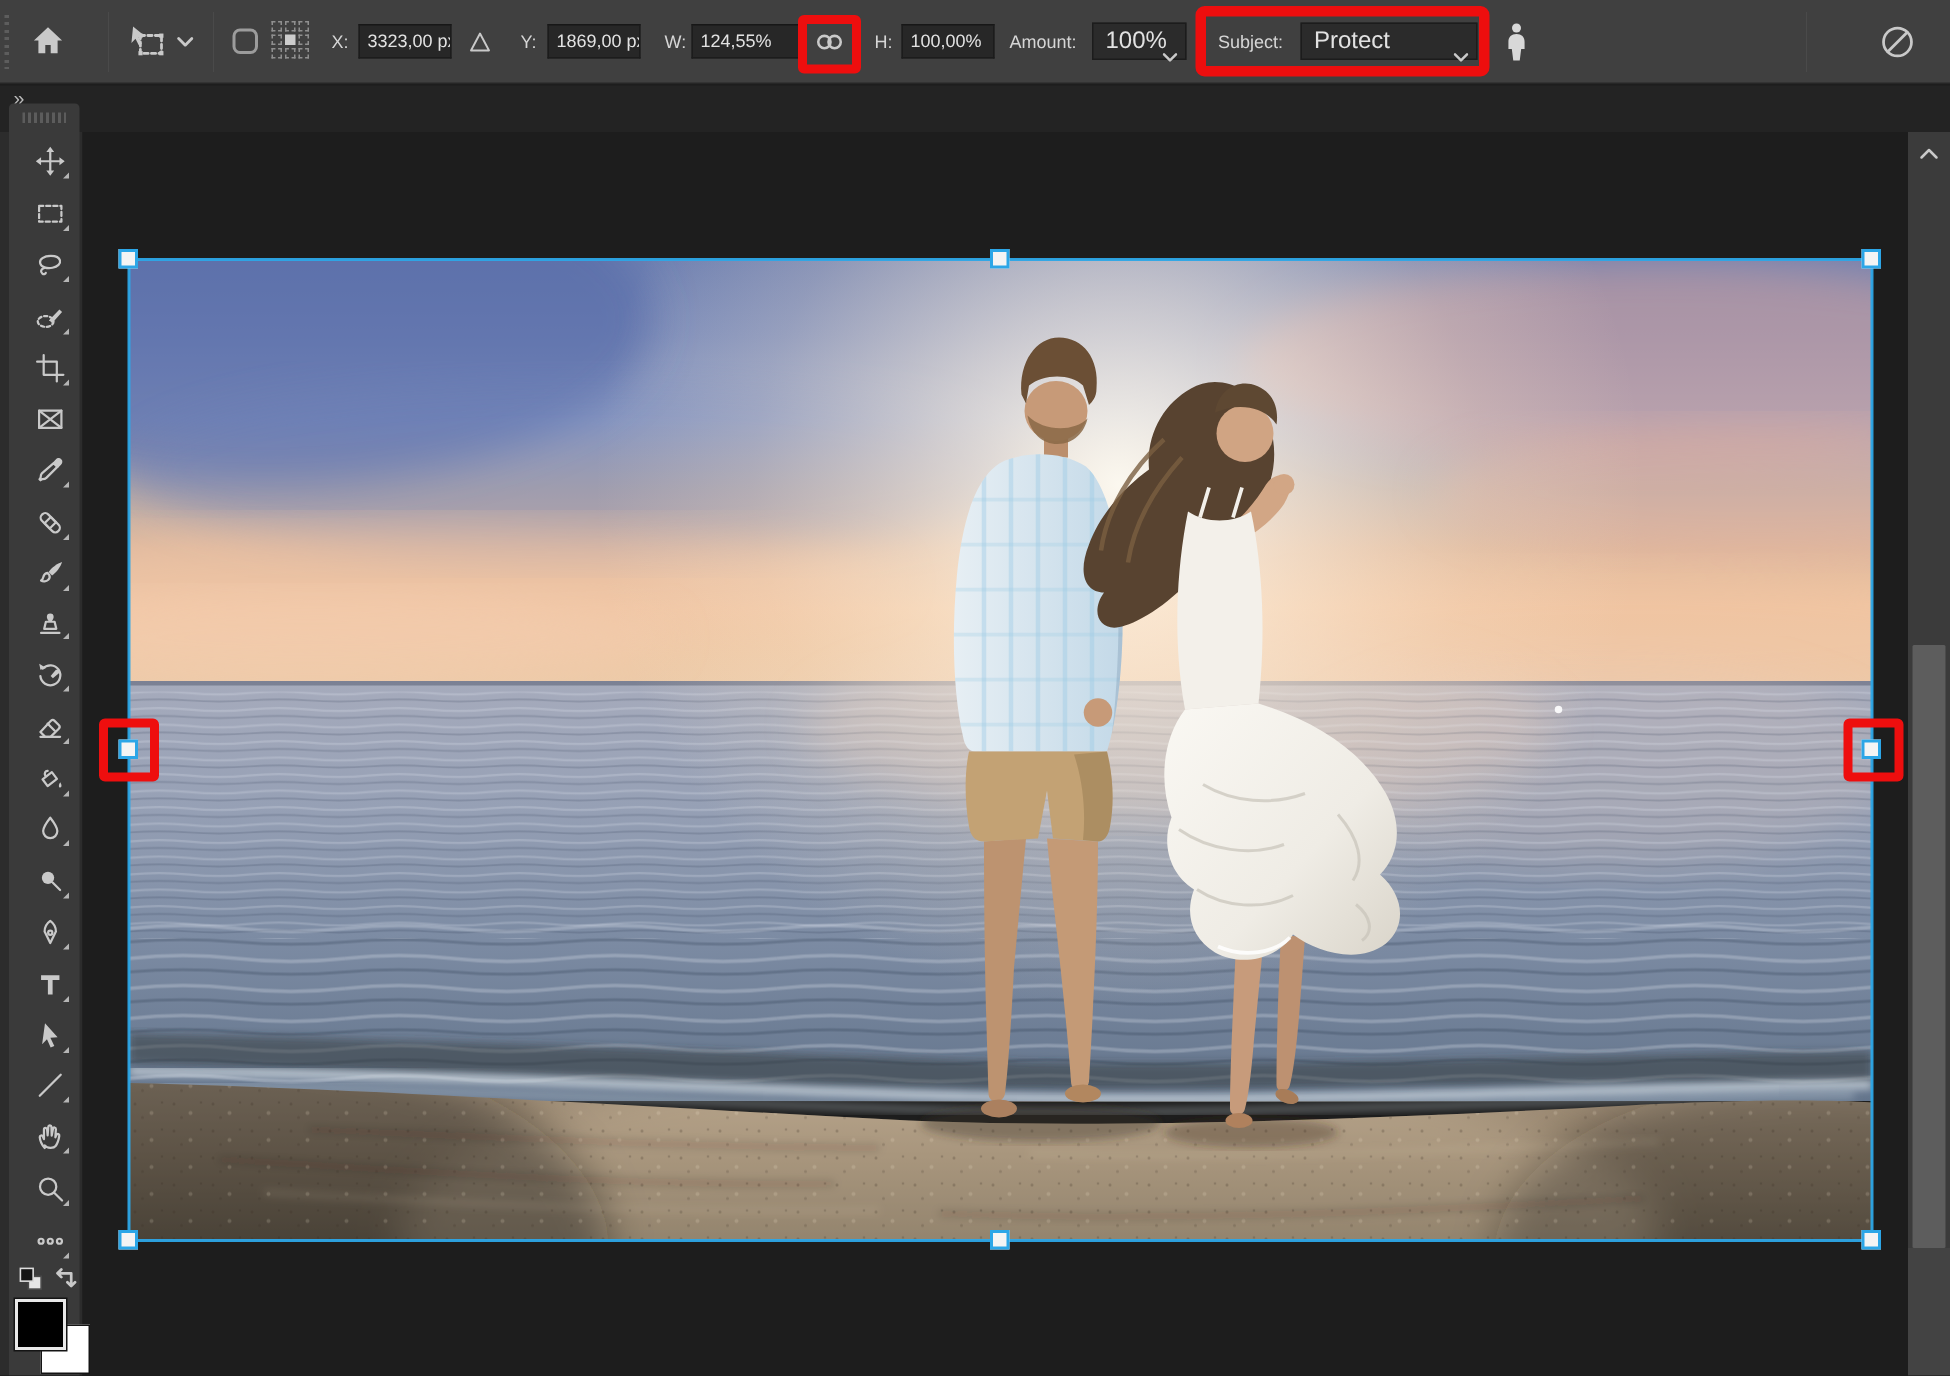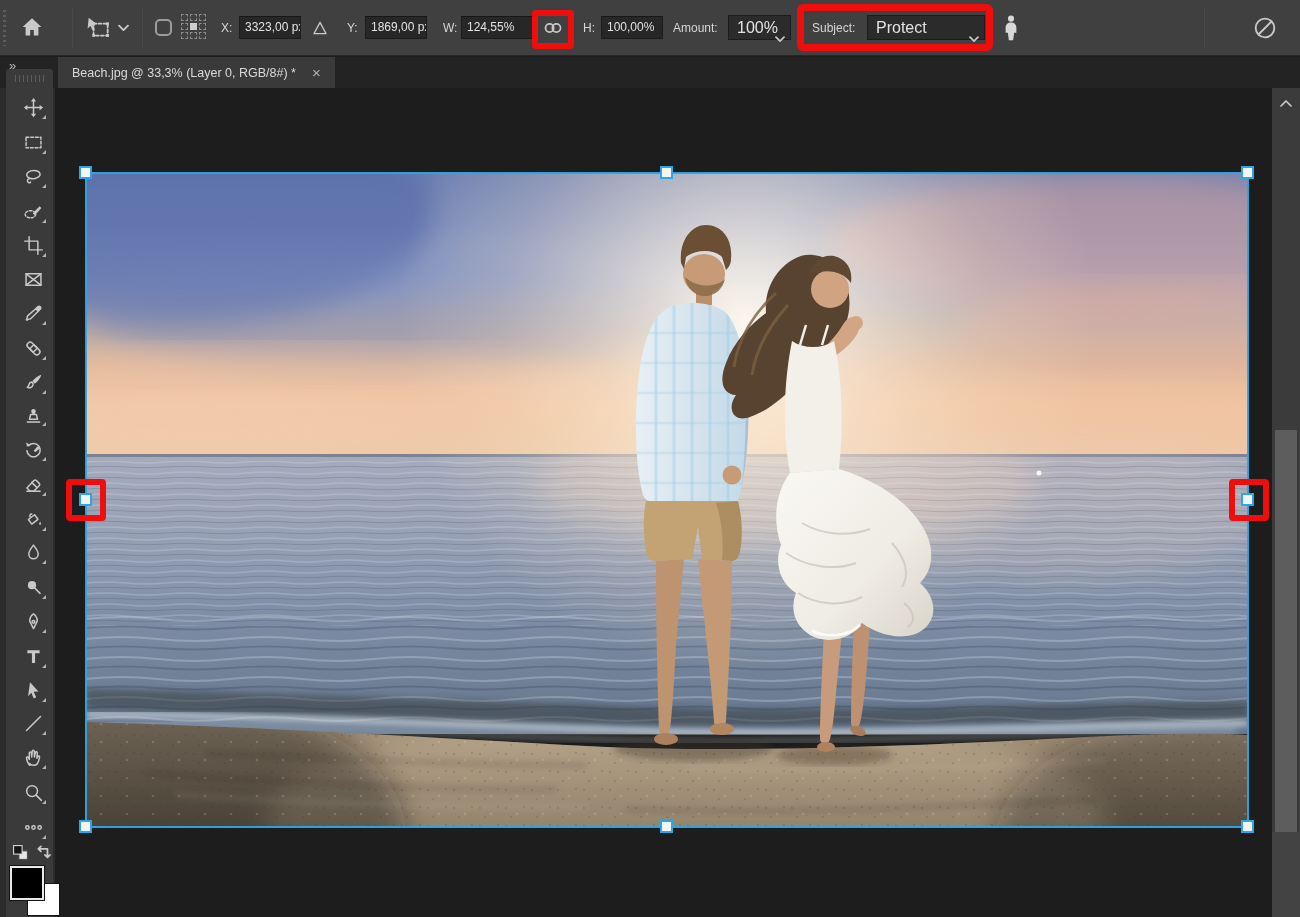--- a/index.html
+++ b/index.html
@@ -186,24 +186,20 @@
           <path d="M6 18L18 6" stroke-width="2.1"></path>
         </svg>
     </div>
   </div>
 
   <div id="tab-bar">
     <span id="collapse-btn">»</span>
     <div id="panel-grip">
         <i></i>
       </div>
-    <div id="doc-tab">
-      <span class="title">Beach.jpg @ 33,3% (Layer 0, RGB/8#) *</span>
-      <span class="close">×</span>
-    </div>
   </div>
 
   <div id="tools-gutter"></div>
   <div id="tools-panel">
 
     <div class="tool fly stroke-ic" style="top:6px">
       <svg viewBox="0 0 24 24">
           <path d="M12 4v16M4 12h16"></path>
           <path class="f" d="M12 1l-3 4h6zM12 23l-3-4h6zM1 12l4-3v6zM23 12l-4-3v6z"></path>
         </svg>

